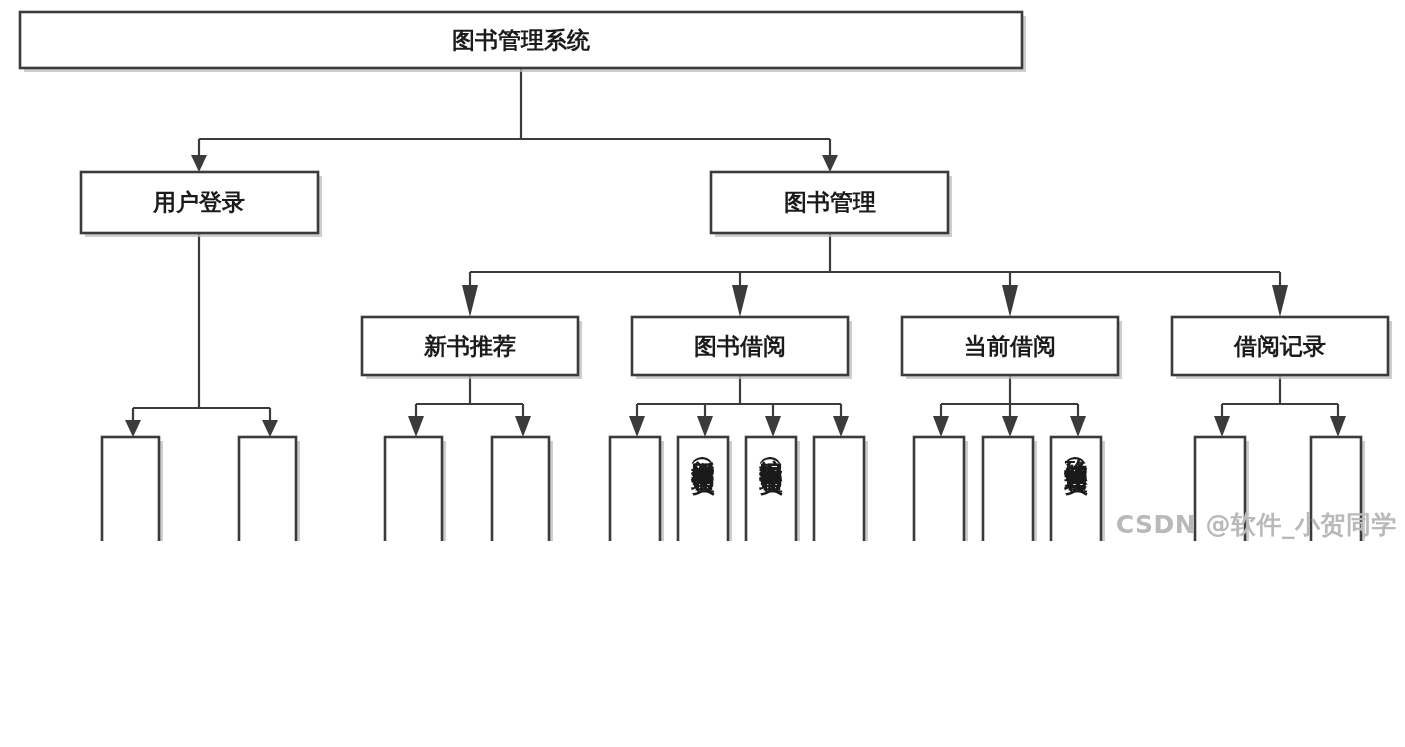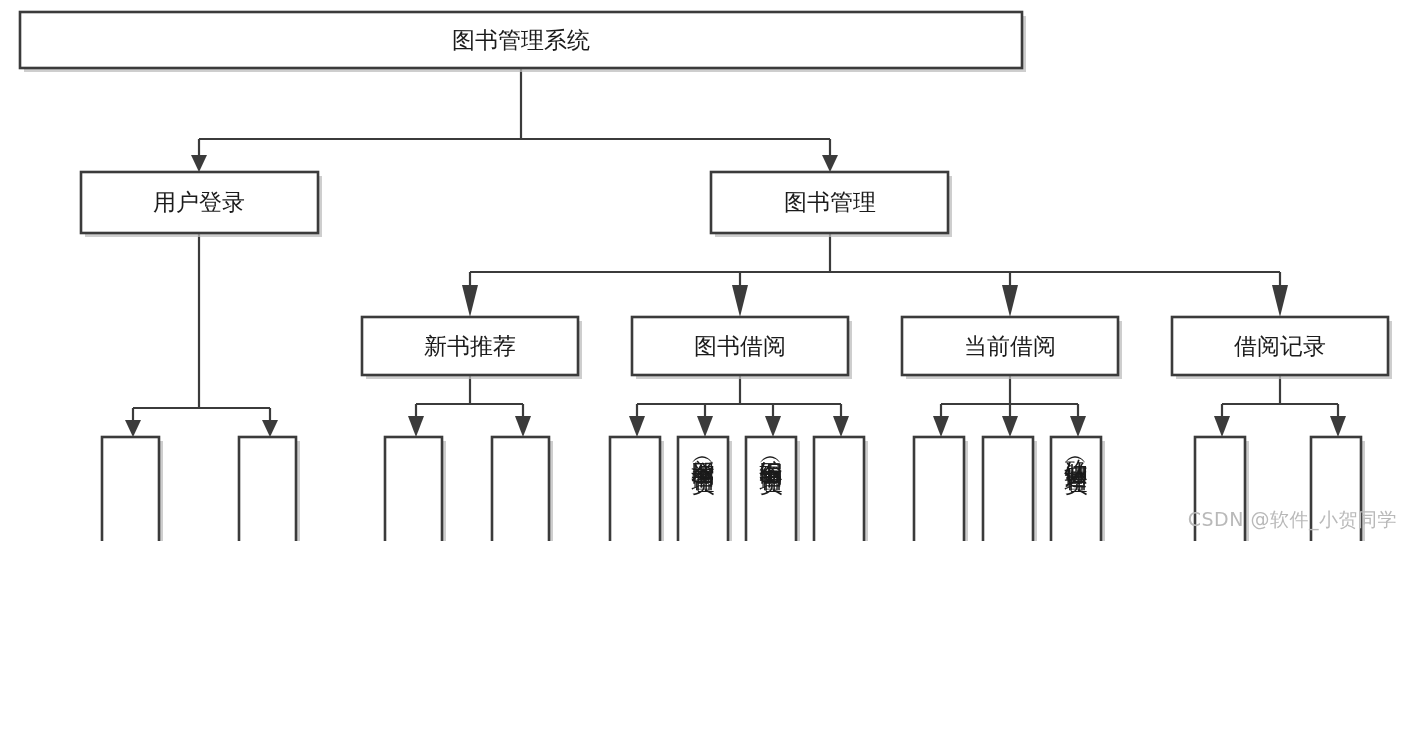--- a/index.html
+++ b/index.html
@@ -10,20 +10,21 @@
   }
   body {
     font-family: "Liberation Sans", "DejaVu Sans", sans-serif;
   }
   #diagram-root {
     position: relative;
     width: 1405px;
     height: 541px;
     background: #ffffff;
     overflow: hidden;
+    font-weight: bold;
   }
   svg#tree-svg {
     position: absolute;
     top: 0;
     left: 0;
     width: 1405px;
     height: 747px;
     display: block;
   }
   .node-rect {
@@ -65,23 +66,23 @@
     text-align: center;
     display: flex;
     align-items: center;
     justify-content: flex-start;
     pointer-events: none;
     user-select: none;
   }
   #watermark {
     position: absolute;
     right: 8px;
-    bottom: 8px;
+    bottom: 0;
     font-family: "DejaVu Sans", "Liberation Sans", sans-serif;
-    font-size: 19px;
+    font-size: 25px;
     color: #b9b9b9;
     letter-spacing: 0.5px;
     white-space: nowrap;
     user-select: none;
     margin-left: 46px;
   }
 </style>
 </head>
 <body>
 

